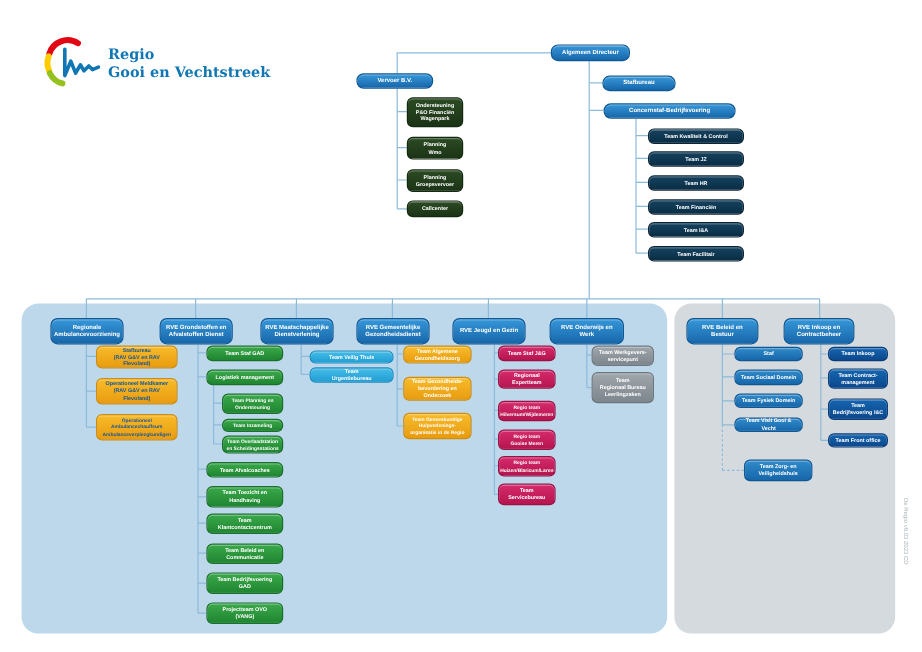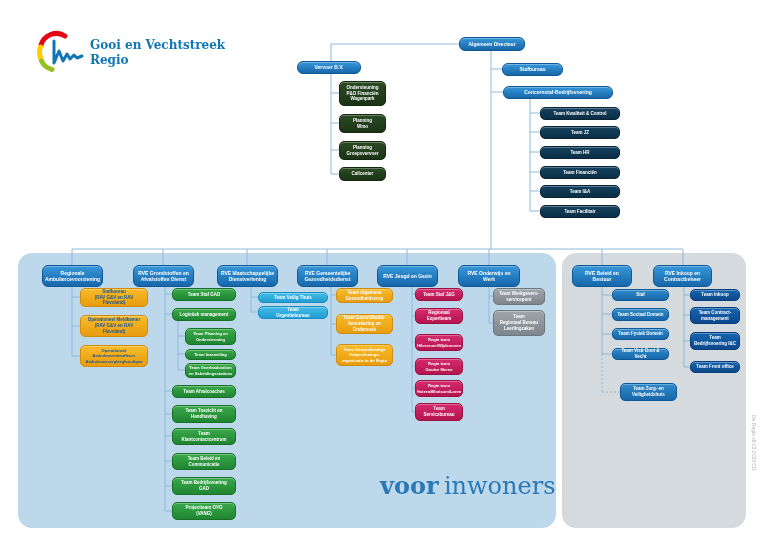--- a/index.html
+++ b/index.html
@@ -44,22 +44,22 @@
 <div id="stage">
 
   <div class="logo">
     <svg width="50" height="46" viewBox="0 0 50 46">
       <path d="M 31 6 A 16 16 0 0 0 7 15" stroke="#e30613" stroke-width="5" fill="none" stroke-linecap="round"></path>
       <path d="M 6.5 17 A 16 16 0 0 0 7 29" stroke="#ffcc00" stroke-width="5" fill="none" stroke-linecap="round"></path>
       <path d="M 7.5 31 A 16 16 0 0 0 18 39.5" stroke="#95c11f" stroke-width="5" fill="none" stroke-linecap="round"></path>
       <path d="M 20 11 L 20 33 L 25 21 L 29 31 L 33 24 L 36 29 L 40 25 L 43 28 L 48 26" stroke="#1076b4" stroke-width="3" fill="none" stroke-linecap="round" stroke-linejoin="round"></path>
     </svg>
     <div class="logo-text">
+      <div>Regio</div>
       <div>Gooi en Vechtstreek</div>
-      <div>Regio</div>
     </div>
   </div>
 
   <div class="panel blue" style="left:18px;top:253px;width:538px;height:275px;"></div>
   <div class="panel gray" style="left:562px;top:253px;width:184px;height:275px;"></div>
 
   <svg class="wires" width="768" height="543">
     <path class="wire" d="M459 44 H331 V61"></path>
     <path class="wire" d="M491 51 V249"></path>
     <path class="wire" d="M331 74 V174 M331 93 H339 M331 123 H339 M331 150 H339 M331 174 H339"></path>
@@ -177,18 +177,15 @@
   <div class="bx mblue" style="left:620px;top:383px;width:57px;height:18px;">Team Zorg- en
 Veiligheidshuis</div>
 
   <div class="bx dblue" style="left:690px;top:289px;width:50px;height:12px;">Team Inkoop</div>
   <div class="bx dblue" style="left:690px;top:307px;width:50px;height:17px;">Team Contract-
 management</div>
   <div class="bx dblue" style="left:690px;top:332px;width:50px;height:18px;">Team
 Bedrijfsvoering I&amp;C</div>
   <div class="bx dblue" style="left:690px;top:361px;width:50px;height:12px;">Team Front office</div>
 
-  <div class="tagline" style="left:380px;top:471px;width:160px;">
-    <span class="b">voor</span><span class="r">inwoners</span>
-  </div>
 
   <div class="watermark">De Regio v8.03 2023 CD</div>
 </div>
 
 </body></html>

